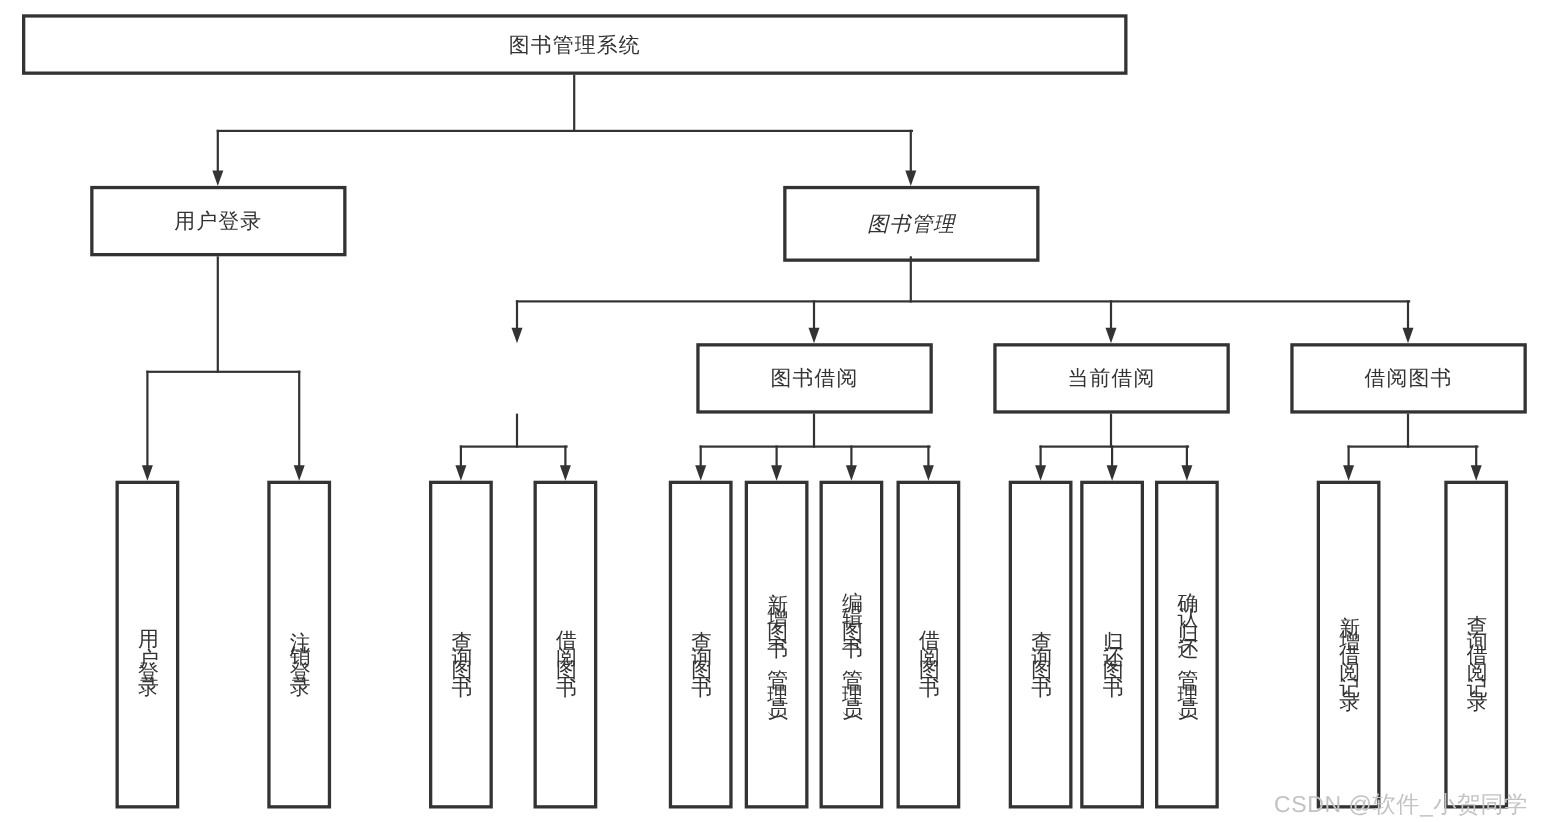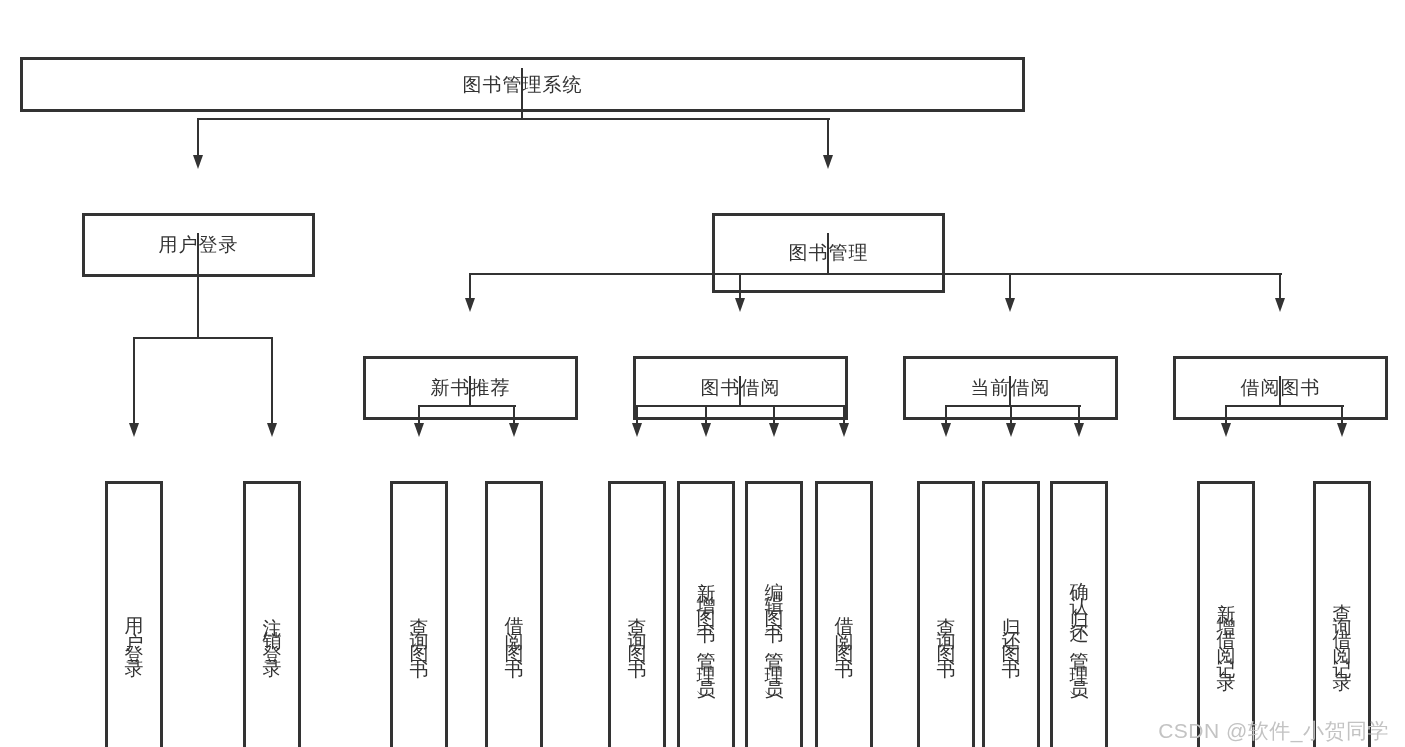--- a/index.html
+++ b/index.html
@@ -1,29 +1,29 @@
 <!DOCTYPE html>
 <html><head>
 <meta charset="utf-8">
 <style>
   html,body{margin:0;padding:0;background:#fff;}
   #canvas{position:relative;width:1405px;height:747px;background:#fff;overflow:hidden;
           font-family:"Liberation Sans",sans-serif;color:#333;}
   .box{position:absolute;background:#fff;border:3px solid #333;box-sizing:border-box;
        display:flex;align-items:center;justify-content:center;font-size:19px;color:#333;
-       letter-spacing:1px;margin-top:44px;}
+       letter-spacing:1px;}
   .vbox span{writing-mode:vertical-rl;text-orientation:mixed;letter-spacing:14px;
              line-height:1.15;}
   .ln{position:absolute;background:#333;}
   .arrow{position:absolute;width:0;height:0;border-left:5px solid transparent;
          border-right:5px solid transparent;border-top:14px solid #333;}
   
   .n-root{left:20px;top:13px;width:1005px;height:55px;}
   .n-userlogin{left:82px;top:169px;width:233px;height:64px;}
-  .n-bookmgmt{left:712px;top:169px;width:233px;height:80px;}
+  .n-bookmgmt{left:712px;top:169px;width:233px;height:69px;font-style:italic;}
   .n-newbook{left:363px;top:312px;width:215px;height:64px;}
   .n-bookborrow{left:633px;top:312px;width:215px;height:64px;}
   .n-curborrow{left:903px;top:312px;width:215px;height:64px;}
   .n-records{left:1173px;top:312px;width:215px;height:64px;}
   .leaf{top:437px;width:58px;height:298px;}
   .l1{left:105px;} .l2{left:243px;} .l3{left:390px;} .l4{left:485px;}
   .l5{left:608px;} .l6{left:677px;} .l7{left:745px;} .l8{left:815px;}
   .l9{left:917px;} .l10{left:982px;} .l11{left:1050px;} .l12{left:1197px;} .l13{left:1313px;}
   #watermark{position:absolute;top:717px;right:16px;font-size:21px;color:#c3c3c3;
              z-index:10;letter-spacing:0.5px;}
@@ -37,23 +37,20 @@
     <span>图书管理系统</span>
   </div>
 
   <div class="box n-userlogin">
     <span>用户登录</span>
   </div>
   <div class="box n-bookmgmt">
     <span>图书管理</span>
   </div>
 
-  <div class="box n-newbook">
-    <span>新书推荐</span>
-  </div>
   <div class="box n-curborrow">
     <span>当前借阅</span>
   </div>
   <div class="box n-bookborrow">
     <span>图书借阅</span>
   </div>
   <div class="box n-records">
     <span>借阅图书</span>
   </div>
 

